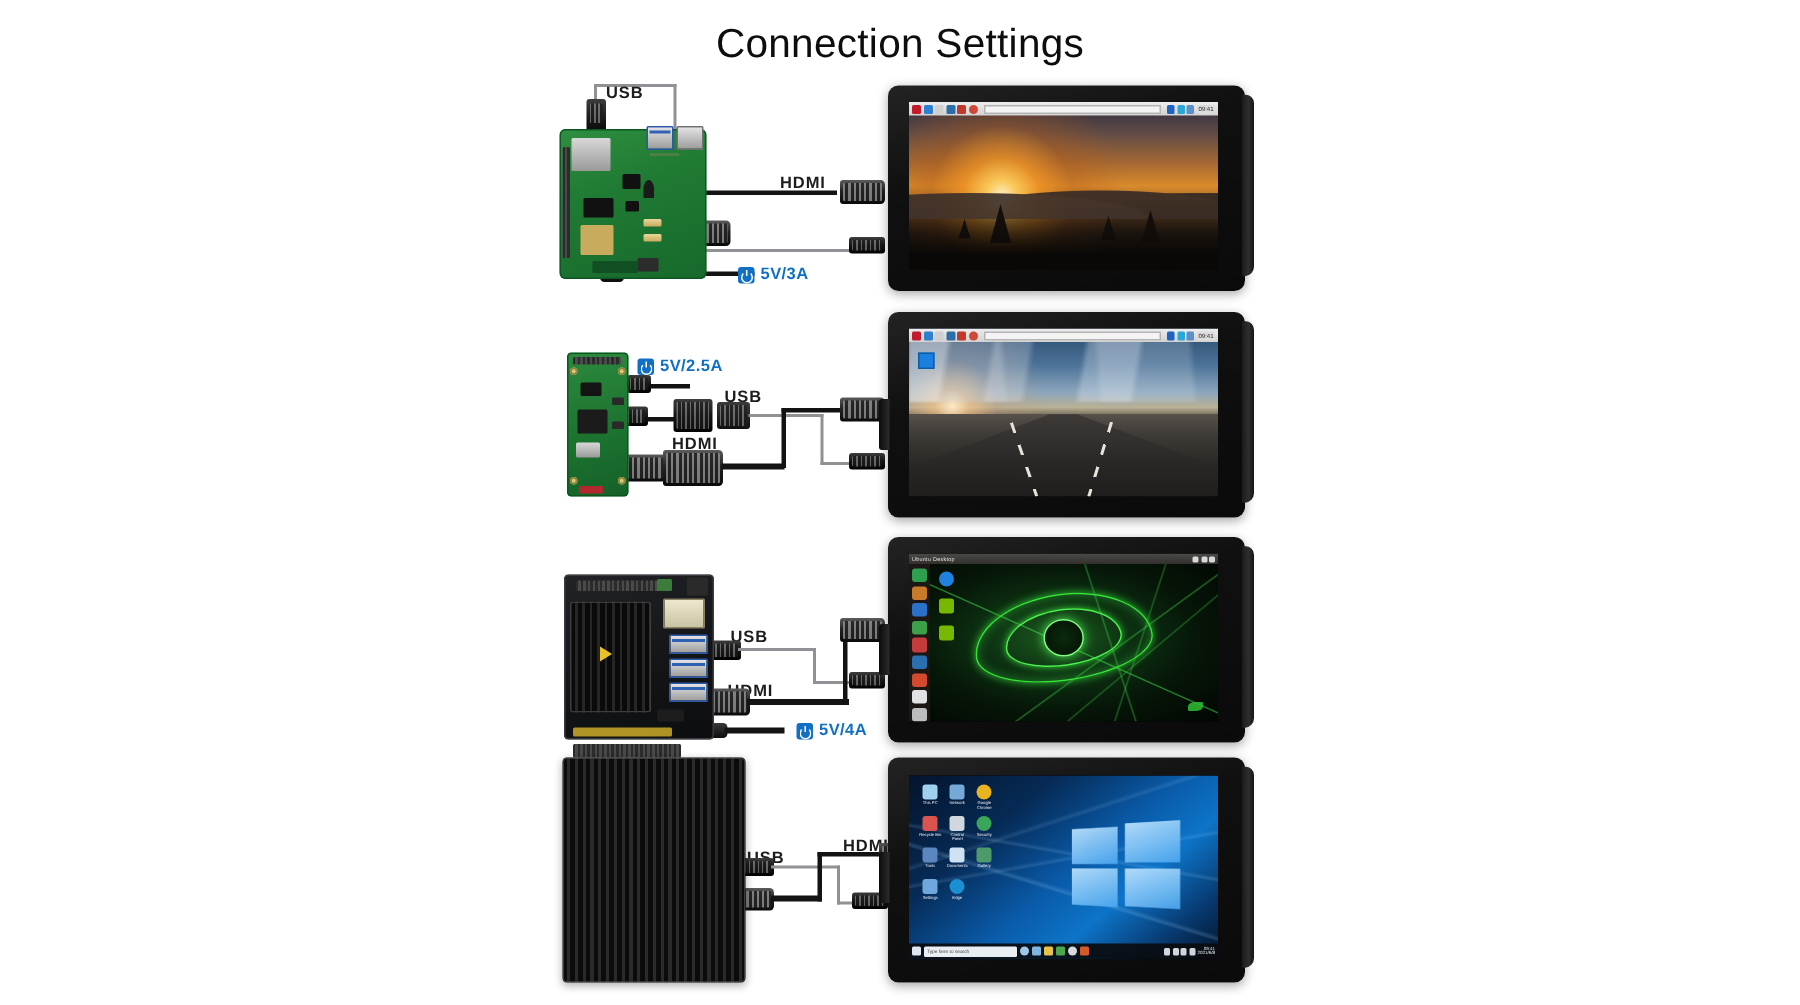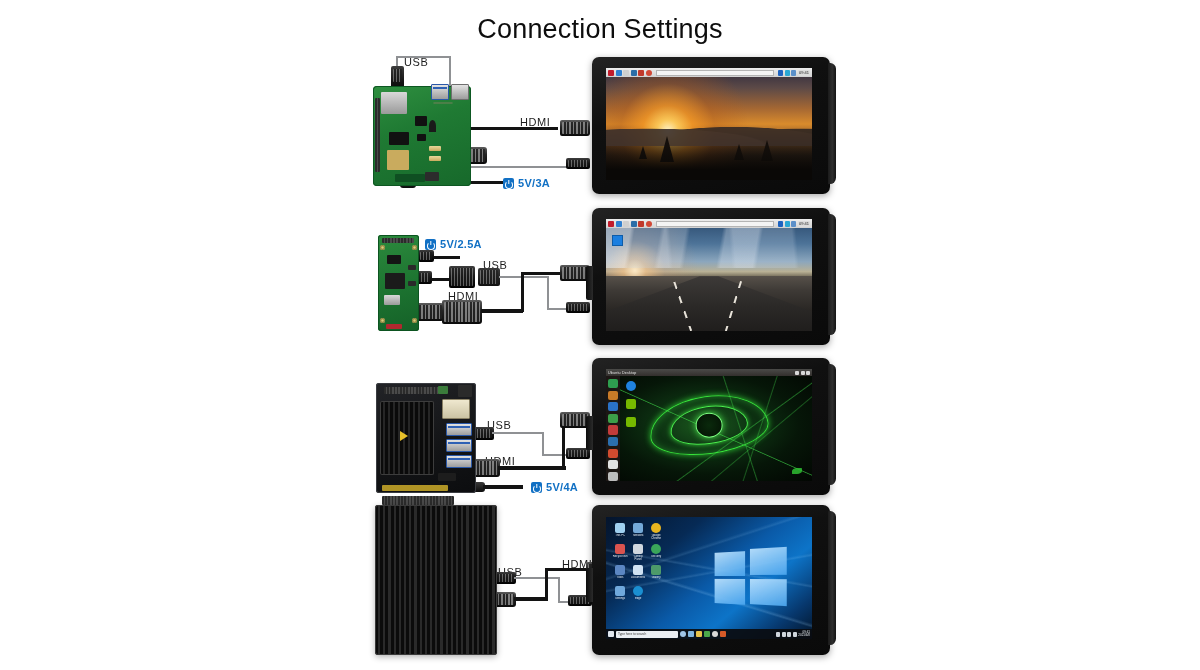--- a/index.html
+++ b/index.html
@@ -16,21 +16,21 @@
   .title {
     position: absolute; left: 0; top: 14px; width: 1200px;
     text-align: center;
     font-size: 27px; font-weight: 400; color: #0d0d0d;
     letter-spacing: .2px;
   }
 
   
   .lbl {
     position: absolute;
-    font-size: 11px; font-weight: 400; color: #1d1d1d;
+    font-size: 11px; font-weight: 700; color: #1d1d1d;
     letter-spacing: .6px; white-space: nowrap; text-align: center;
   }
   .pwr {
     position: absolute; display: flex; align-items: center; gap: 4px;
     white-space: nowrap;
   }
   .pwr .pico {
     width: 11px; height: 11px; border-radius: 2px;
     background: #1170c4; position: relative; flex: 0 0 auto;
   }
@@ -374,21 +374,21 @@
       </div>
     <div class="plug hdmi" style="left:560px; top:120px; width:30px; height:16px;">
         <div class="pins"></div>
       </div>
     <div class="plug usb" style="left:566px; top:158px; width:24px; height:11px;">
         <div class="pins"></div>
       </div>
 
     <div class="wire dark" style="left:408px; top:181px; width:95px; height:3px;"></div>
     <div class="barrel" style="left:400px; top:176px; width:16px; height:12px;"></div>
-    <div class="pwr" style="left:503px; top:177px;">
+    <div class="pwr" style="left:492px; top:177px;">
       <div class="pico"></div>
       <div class="ptxt">5V/3A</div>
     </div>
 
     <div class="board" style="left:373px; top:86px; width:98px; height:100px;">
       <div class="rpi4"></div>
       <div class="gpio" style="left:2px; top:12px; width:5px; height:74px;"></div>
       <div class="chip silver" style="left:8px; top:6px; width:26px; height:22px;"></div>
       <div class="chip" style="left:42px; top:30px; width:12px; height:10px;"></div>
       <div class="chip" style="left:16px; top:46px; width:20px; height:13px;"></div>

